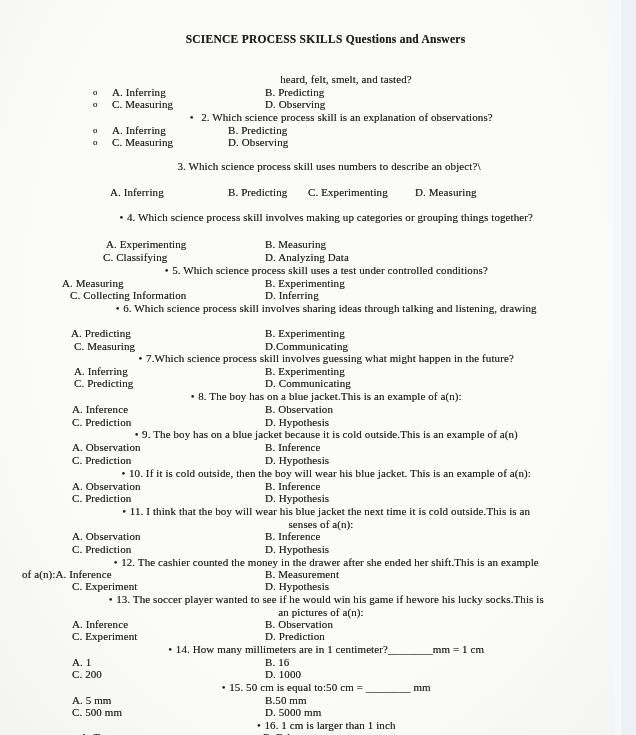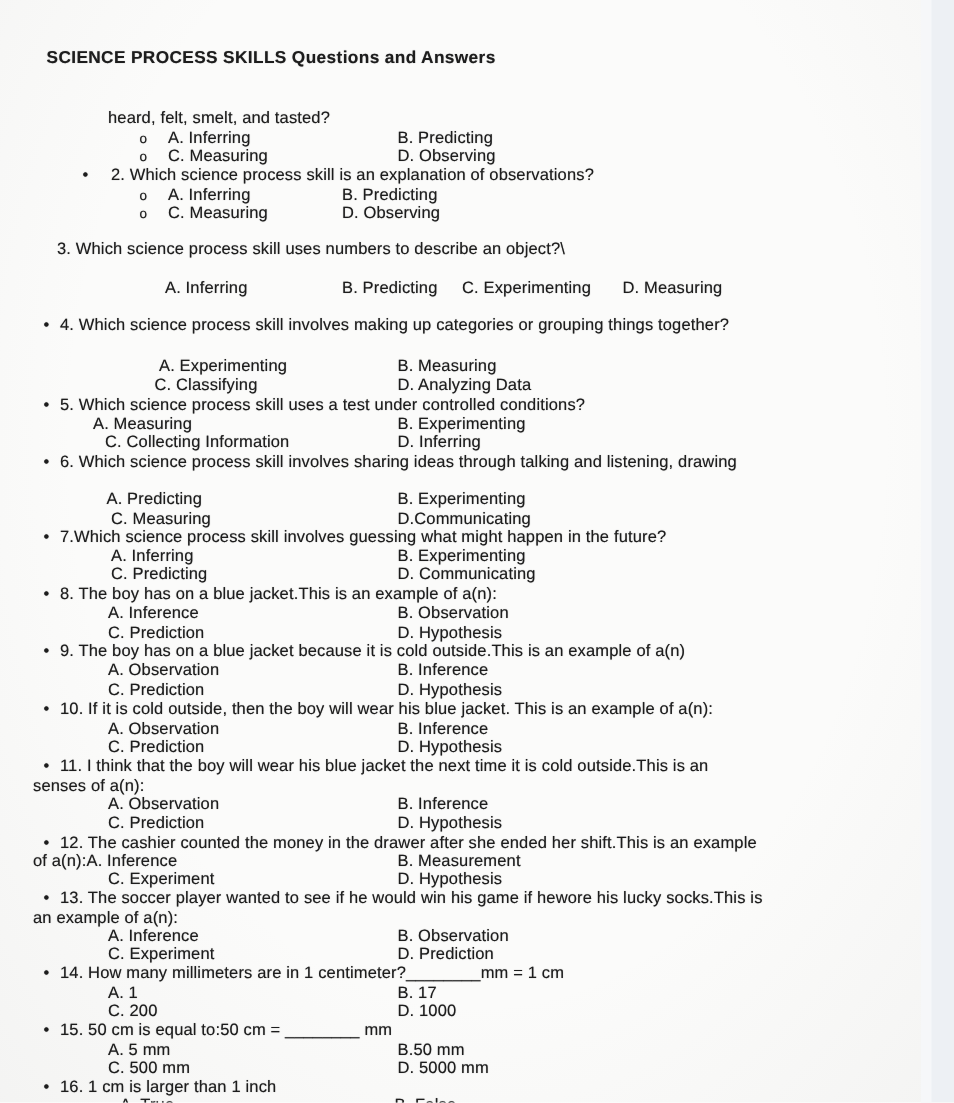--- a/index.html
+++ b/index.html
@@ -1,22 +1,23 @@
 <!DOCTYPE html>
 <html><head>
 <meta charset="utf-8">
 <style>
   html,body{margin:0;padding:0;}
   .page{
     position:relative;
     width:636px;height:735px;
     background:#fbfbfa;
     overflow:hidden;
-    font-family:Liberation Sans, sans-serif;
+    font-family:Liberation Serif, serif;
     color:#1d1d1d;
+    text-align:center;
   }
   .scan-tint{
     position:absolute;inset:0;
     background:radial-gradient(ellipse at 50% 40%, rgba(255,255,255,0) 60%, rgba(180,180,178,0.10) 100%);
     pointer-events:none;
   }
   .edge-strip{
     position:absolute;top:0;right:0;width:15px;height:735px;
     background:#edf0f4;
     border-left:7px solid #f6f7f9;
@@ -161,34 +162,34 @@
   <div class="ln" style="top:568px">
     <span class="abs" style="left:22px">of a(n):A. Inference</span>
     <span class="abs" style="left:265px">B. Measurement</span>
   </div>
   <div class="ln" style="top:580px">
     <span class="abs" style="left:72px">C. Experiment</span>
     <span class="abs" style="left:265px">D. Hypothesis</span>
   </div>
 
   <div class="ln" style="top:593px;left:29px"><span class="blt w11">•</span><span>13. The soccer player wanted to see if he would win his game if hewore his lucky socks.This is</span></div>
-  <div class="ln" style="top:606px;left:22px">an example of a(n):</div>
+  <div class="ln" style="top:606px;left:22px">an pictures of a(n):</div>
   <div class="ln" style="top:618px">
     <span class="abs" style="left:72px">A. Inference</span>
     <span class="abs" style="left:265px">B. Observation</span>
   </div>
   <div class="ln" style="top:630px">
     <span class="abs" style="left:72px">C. Experiment</span>
     <span class="abs" style="left:265px">D. Prediction</span>
   </div>
 
   <div class="ln" style="top:643px;left:29px"><span class="blt w11">•</span><span>14. How many millimeters are in 1 centimeter?________mm = 1 cm</span></div>
   <div class="ln" style="top:656px">
     <span class="abs" style="left:72px">A. 1</span>
-    <span class="abs" style="left:265px">B. 17</span>
+    <span class="abs" style="left:265px">B. 16</span>
   </div>
   <div class="ln" style="top:668px">
     <span class="abs" style="left:72px">C. 200</span>
     <span class="abs" style="left:265px">D. 1000</span>
   </div>
 
   <div class="ln" style="top:681px;left:29px"><span class="blt w11">•</span><span>15. 50 cm is equal to:50 cm = ________ mm</span></div>
   <div class="ln" style="top:694px">
     <span class="abs" style="left:72px">A. 5 mm</span>
     <span class="abs" style="left:265px">B.50 mm</span>

